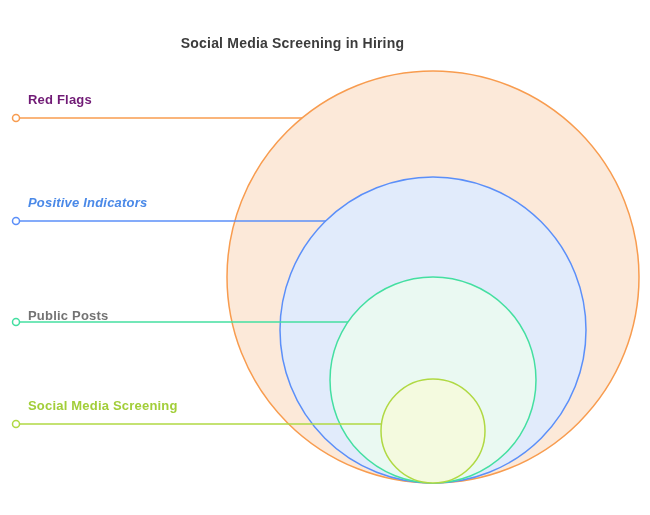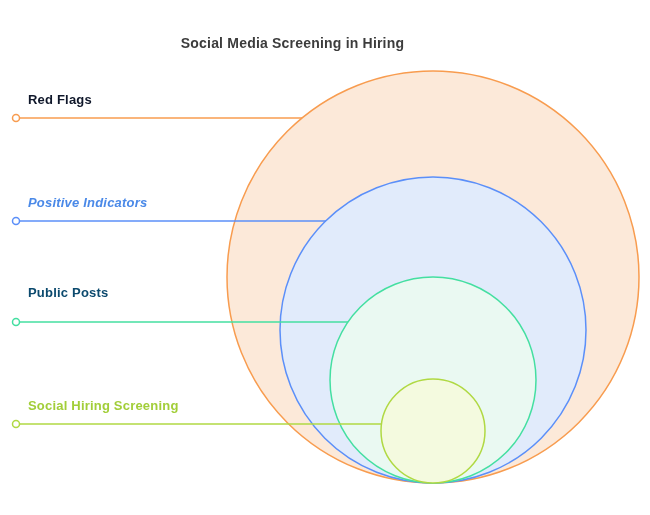--- a/index.html
+++ b/index.html
@@ -24,23 +24,23 @@
     color: #3c3c3c;
     letter-spacing: 0.2px;
   }
   .ring-label {
     position: absolute;
     font-size: 13px;
     font-weight: bold;
     letter-spacing: 0.2px;
     white-space: nowrap;
   }
-  .lbl-0 { top: 92px;  left: 28px; color: #0f172a; text-align: center; }
+  .lbl-0 { top: 92px;  left: 28px; color: #701a75; text-align: center; }
   .lbl-1 { top: 195px; left: 28px; color: #4A89E8; font-style: italic; }
-  .lbl-2 { top: 285px; left: 28px; color: #0c4a6e; }
+  .lbl-2 { top: 308px; left: 28px; color: #737373; }
   .lbl-3 { top: 398px; left: 28px; color: #A2CE39; }
 </style>
 </head>
 <body>
 
 <div class="stage">
 
   <svg class="diagram-canvas" width="650" height="515" viewBox="0 0 650 515">
 
     <circle cx="433" cy="277" r="206" stroke-width="1.5" fill="#FCE9D9" stroke="#F89C4F"></circle>
@@ -57,15 +57,15 @@
     <circle cx="16" cy="221" r="3.5" stroke-width="1.5" fill="#ffffff" stroke="#5B8FF9"></circle>
     <circle cx="16" cy="322" r="3.5" stroke-width="1.5" fill="#ffffff" stroke="#44DFA1"></circle>
     <circle cx="16" cy="424" r="3.5" stroke-width="1.5" fill="#ffffff" stroke="#B0D943"></circle>
   </svg>
 
   <div class="title">Social Media Screening in Hiring</div>
 
   <div class="ring-label lbl-0">Red Flags</div>
   <div class="ring-label lbl-1">Positive Indicators</div>
   <div class="ring-label lbl-2">Public Posts</div>
-  <div class="ring-label lbl-3">Social Hiring Screening</div>
+  <div class="ring-label lbl-3">Social Media Screening</div>
 
 </div>
 
 </body></html>

